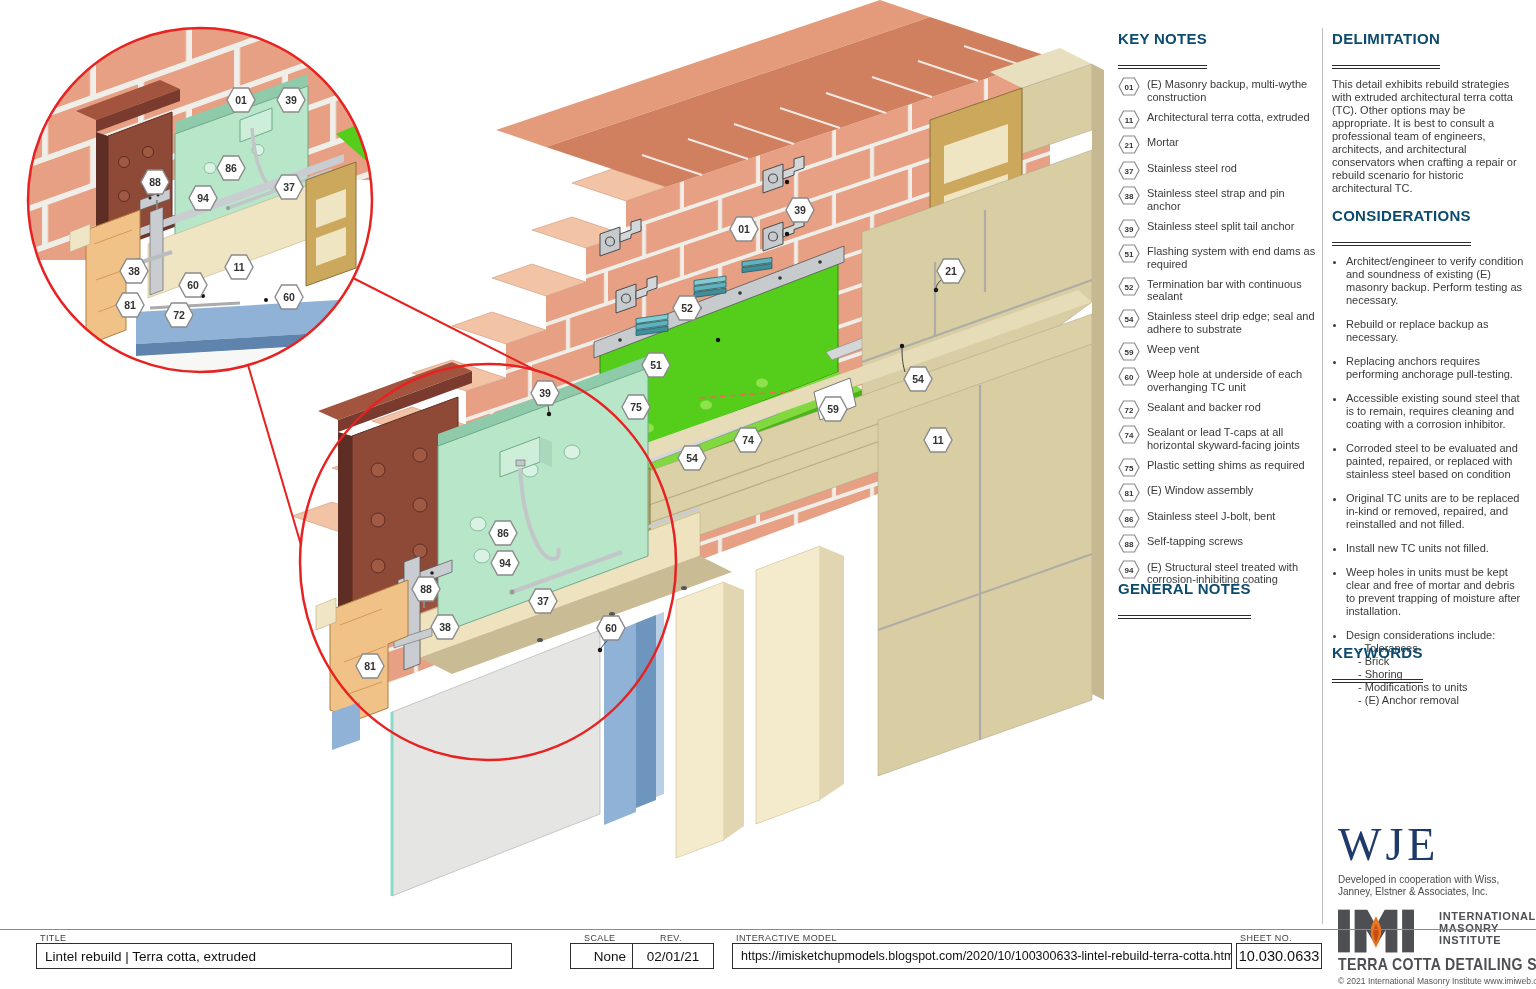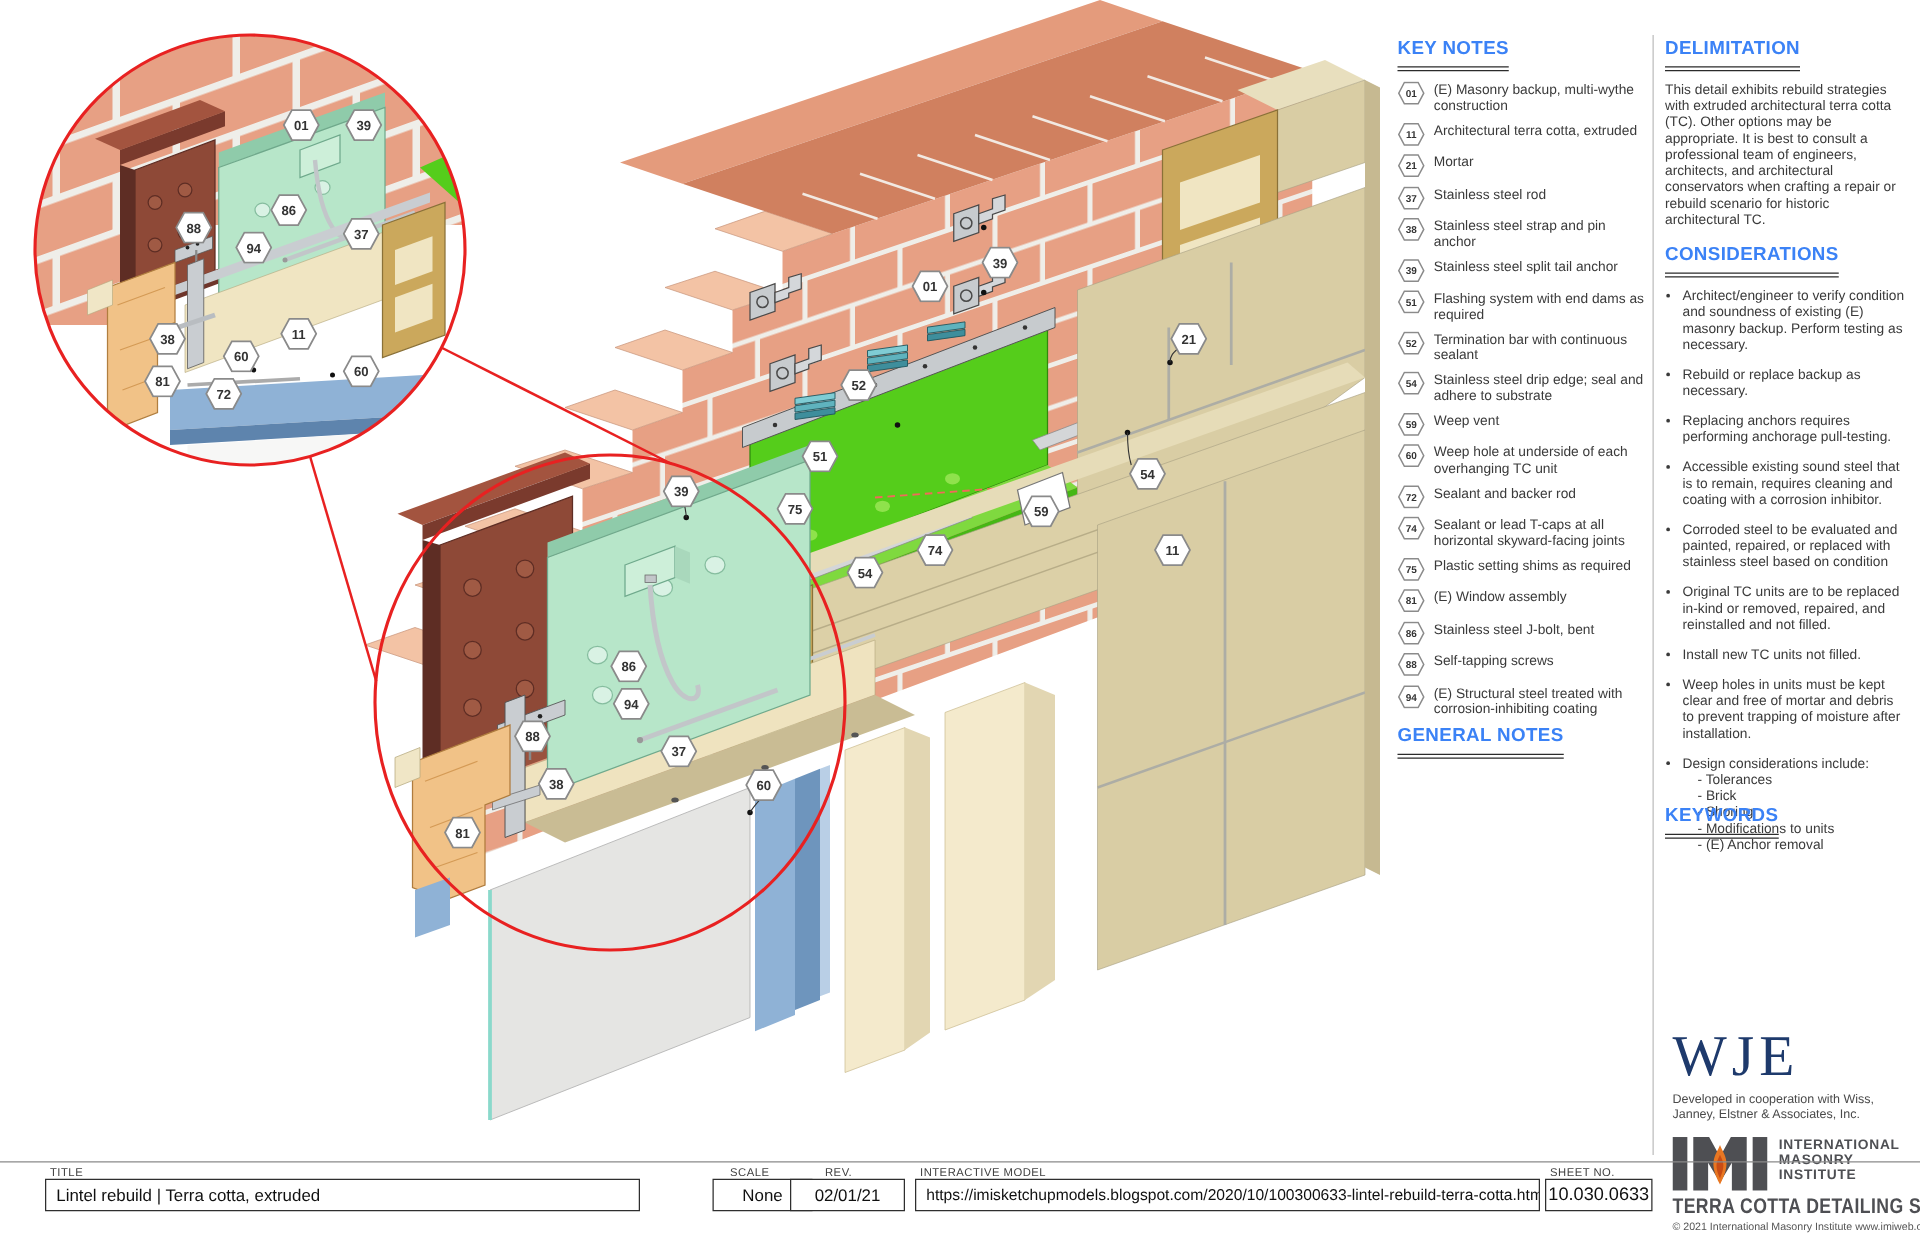--- a/index.html
+++ b/index.html
@@ -1,38 +1,38 @@
 <!DOCTYPE html>
 <html><head>
 <meta charset="utf-8">
 <style>
   html,body{margin:0;padding:0;background:#fff;}
   .canvas{position:relative;width:1536px;height:989px;background:#fff;overflow:hidden;
           font-family:"Liberation Sans",sans-serif;color:#3a3a3a;}
   svg{display:block;}
   
   .col{position:absolute;}
-  .sec-title{display:inline-block;font-size:15px;font-weight:bold;color:#3b82f6;
-             letter-spacing:.3px;border-bottom:1px solid #2b2b2b;padding-bottom:6px;
+  .sec-title{display:inline-block;font-size:15px;font-weight:bold;color:#0c4a6e;
+             letter-spacing:.3px;border-bottom:1px solid #2b2b2b;padding-bottom:18px;
              position:relative;margin:0 0 12px 0;}
   .sec-title::after{content:"";position:absolute;left:0;right:0;bottom:-4px;
              border-bottom:1px solid #2b2b2b;}
   .body-text{font-size:11px;line-height:13px;color:#3a3a3a;}
   .body-text p{margin:0 0 13px 0;}
   .kn-item{display:flex;gap:7px;margin-bottom:7.5px;font-size:11px;line-height:12.5px;}
   .kn-hex{flex:0 0 auto;margin-top:-1px;}
   ul.cons{margin:0;padding-left:14px;}
   ul.cons li{font-size:11px;line-height:13px;margin-bottom:11px;}
   .sub-line{padding-left:12px;font-size:11px;line-height:13px;}
   .divider-v{position:absolute;left:1322px;top:28px;width:1px;height:896px;background:#bdbdbd;}
   
   .wje{font-family:"Liberation Serif",serif;font-size:46px;line-height:46px;
        color:#1e3a6c;letter-spacing:4px;font-weight:400;}
   .wje-cap{font-size:10px;line-height:11.5px;color:#4a4a4a;margin-top:6px;width:190px;}
-  .imi-block{position:absolute;display:flex;gap:9px;align-items:flex-start;}
+  .imi-block{position:absolute;display:flex;gap:25px;align-items:flex-start;}
   .imi-words{font-size:11px;line-height:12px;font-weight:bold;color:#4e4f53;letter-spacing:.6px;margin-top:2px;}
   .imi-tag{position:absolute;font-size:17px;font-weight:bold;color:#4e4f53;letter-spacing:.4px;
            transform:scaleX(.83);transform-origin:left center;white-space:nowrap;}
   .imi-copy{position:absolute;font-size:8.5px;color:#555;white-space:nowrap;}
   
   .tb-rule{position:absolute;left:0;top:929px;width:1536px;height:1px;background:#8a8a8a;}
   .tb-label{position:absolute;font-size:9px;color:#3f3f3f;letter-spacing:.4px;top:933px;}
   .tb-box{position:absolute;top:943px;height:26px;border:1.7px solid #2e2e2e;background:#fff;
           display:flex;align-items:center;padding:0 8px;font-size:13.5px;color:#101010;
           box-sizing:border-box;white-space:nowrap;overflow:hidden;}
@@ -704,19 +704,19 @@
   </div>
   <div class="imi-tag" style="left:1338px;top:955px">TERRA COTTA DETAILING SERIES</div>
   <div class="imi-copy" style="left:1338px;top:976px">© 2021 International Masonry Institute  www.imiweb.org</div>
 
   <div class="tb-rule"></div>
   <div class="tb-label" style="left:40px">TITLE</div>
   <div class="tb-box" style="left:36px;width:476px">Lintel rebuild | Terra cotta, extruded</div>
   <div class="tb-label" style="left:584px">SCALE</div>
   <div class="tb-box tb-center" style="left:570px;width:80px">None</div>
   <div class="tb-label" style="left:660px">REV.</div>
-  <div class="tb-box tb-center" style="left:632px;width:92px">02/01/21</div>
+  <div class="tb-box tb-center" style="left:632px;width:82px">02/01/21</div>
   <div class="tb-label" style="left:736px">INTERACTIVE MODEL</div>
   <div class="tb-box" style="left:732px;width:500px;font-size:12.5px">https://imisketchupmodels.blogspot.com/2020/10/100300633-lintel-rebuild-terra-cotta.html</div>
   <div class="tb-label" style="left:1240px">SHEET NO.</div>
   <div class="tb-box tb-center" style="left:1236px;width:86px;font-size:14.5px">10.030.0633</div>
 
 </div>
 
 </body></html>

